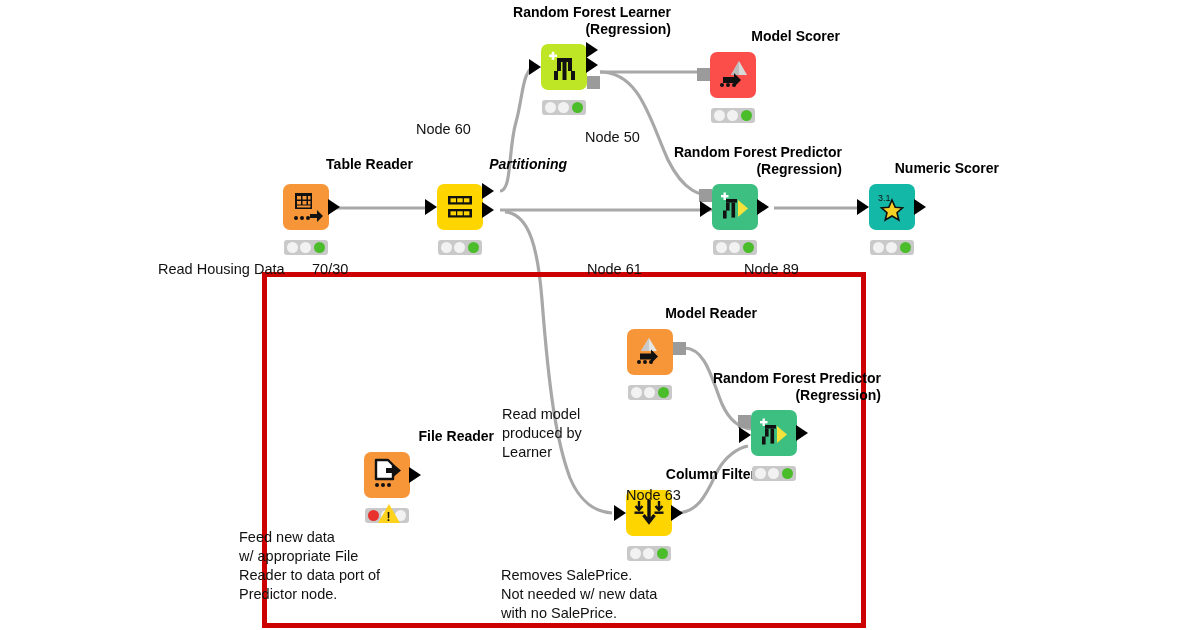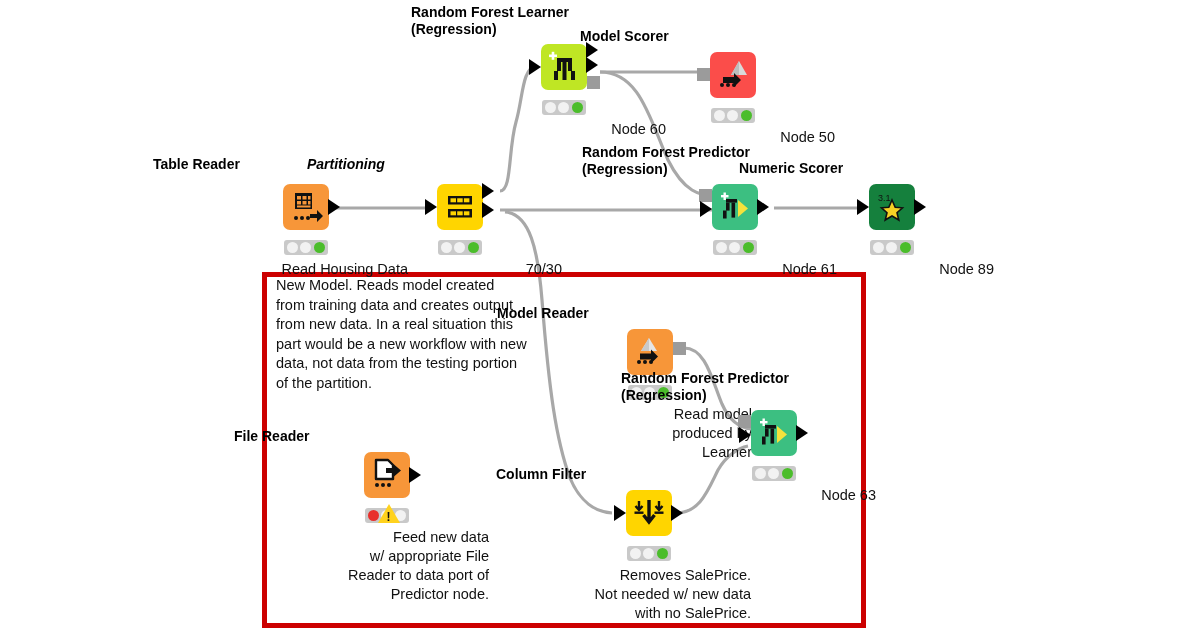--- a/index.html
+++ b/index.html
@@ -43,21 +43,21 @@
 
   
   .node {
     position: absolute;
   }
   .node-title {
     position: absolute;
     font-size: 14px;
     font-weight: bold;
     color: #000000;
-    text-align: left;
+    text-align: right;
     line-height: 17px;
     white-space: pre-line;
     left: 50%;
     transform: translateX(-50%);
     width: 260px;
   }
   .node-box {
     position: absolute;
     width: 46px;
     height: 46px;
@@ -101,21 +101,21 @@
     top: 3px;
     font-size: 12px;
     font-weight: bold;
     color: #111;
     line-height: 12px;
   }
   .node-caption {
     position: absolute;
     font-size: 14.5px;
     color: #111111;
-    text-align: right;
+    text-align: left;
     line-height: 19px;
     white-space: pre-line;
     left: 50%;
     transform: translateX(-50%);
     width: 250px;
     top: 76px;
   }
 
   
   .port {
@@ -160,26 +160,20 @@
     <path d="M774,208 L858,208" stroke="#a8a8a8" stroke-width="3.2" fill="none"></path>
 
     <path d="M505,212 C530,214 538,250 542,300 C549,390 556,440 570,478 C580,502 596,512 612,513" stroke="#a8a8a8" stroke-width="3.2" fill="none"></path>
 
     <path d="M684,348 C706,348 712,380 722,404 C730,422 740,428 752,429" stroke="#a8a8a8" stroke-width="3.2" fill="none"></path>
 
     <path d="M676,513 C700,513 708,490 718,470 C726,456 738,448 748,446" stroke="#a8a8a8" stroke-width="3.2" fill="none"></path>
   </svg>
 
   <div class="annot-frame" style="left:262px; top:272px; width:604px; height:356px;"></div>
-  <div class="annot-text" style="left:276px; top:276px; width:252px;">New Model. Reads model created
-from training data and creates output
-from new data. In a real situation this
-part would be a new workflow with new
-data, not data from the testing portion
-of the partition.</div>
 
   <div class="node" style="left:283px; top:184px;">
     <div class="node-title" style="top:-28px;">Table Reader</div>
     <div class="node-box" style="background:#f79639;">
       <svg class="glyph" viewBox="0 0 46 46">
         <rect x="12" y="9" width="17" height="16" fill="#111"></rect>
         <rect x="14" y="12" width="4" height="3.5" fill="#f79639"></rect>
         <rect x="19.5" y="12" width="4" height="3.5" fill="#f79639"></rect>
         <rect x="25" y="12" width="2.5" height="3.5" fill="#f79639"></rect>
         <rect x="14" y="17" width="4" height="3.5" fill="#f79639"></rect>
@@ -294,21 +288,21 @@
     <div class="node-status">
       <span class="led"></span>
       <span class="led"></span>
       <span class="led green"></span>
     </div>
     <div class="node-caption">Node 61</div>
   </div>
 
   <div class="node" style="left:869px; top:184px;">
     <div class="node-title" style="top:-24px;">Numeric Scorer</div>
-    <div class="node-box" style="background:#15803d;">
+    <div class="node-box" style="background:#14b8a6;">
       <svg class="glyph" viewBox="0 0 46 46">
         <text x="9" y="17" font-family="Liberation Sans, sans-serif" font-size="9" fill="#111">3.1</text>
         <path d="M23 16 L26.2 23.2 L33.5 23.8 L28 28.7 L29.8 36 L23 32 L16.2 36 L18 28.7 L12.5 23.8 L19.8 23.2 Z" fill="#f5d125" stroke="#111" stroke-width="1.6"></path>
       </svg>
       <div class="port port-tri" style="left:-12px; top:15px;"></div>
       <div class="port port-tri" style="left:45px; top:15px;"></div>
     </div>
     <div class="node-status">
       <span class="led"></span>
       <span class="led"></span>

